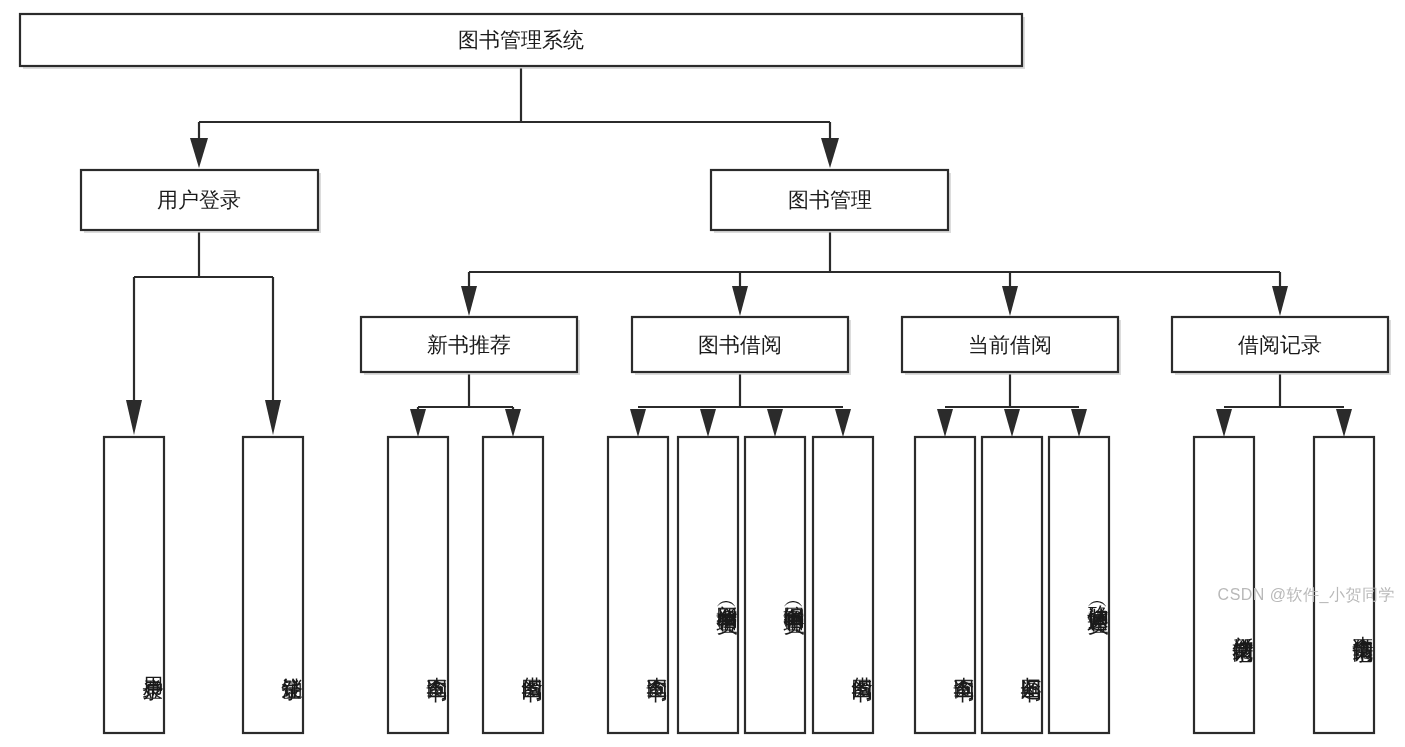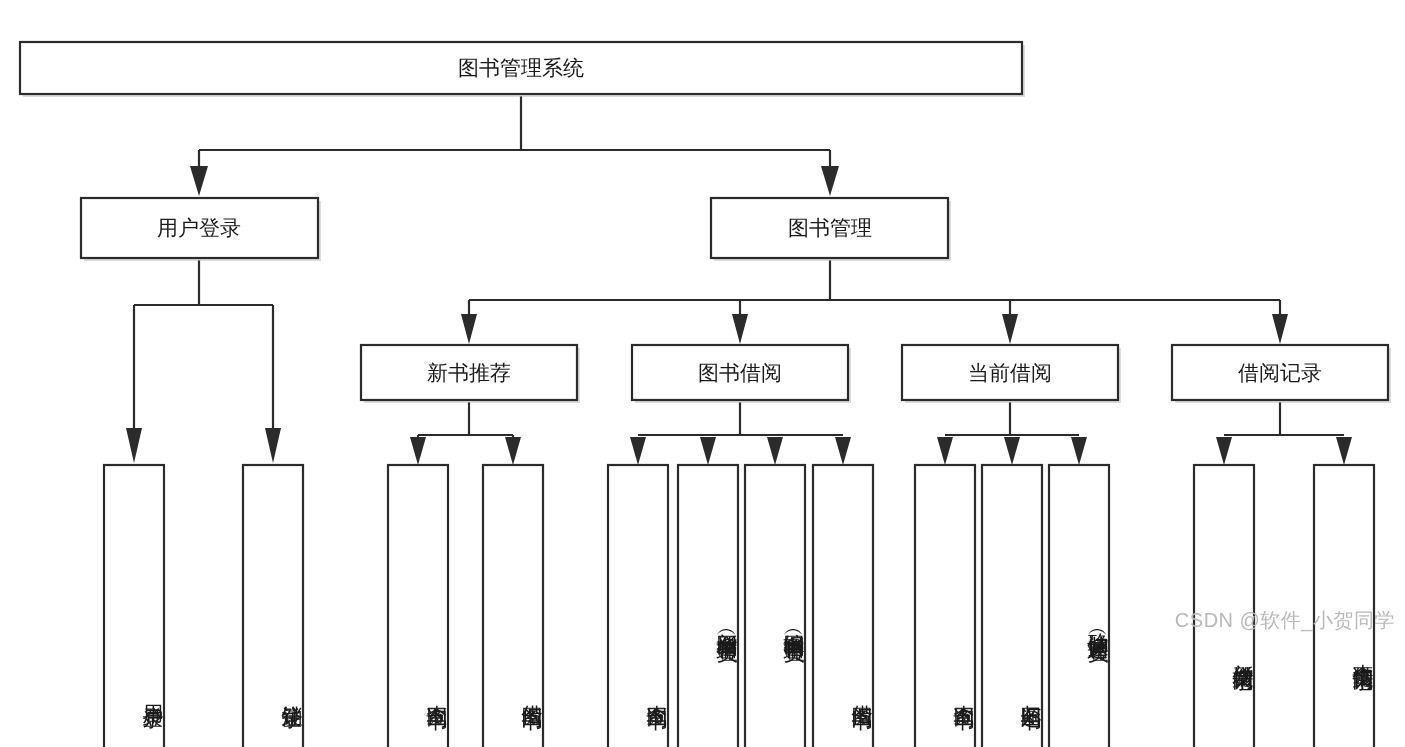--- a/index.html
+++ b/index.html
@@ -11,21 +11,20 @@
     width: 1405px;
     height: 747px;
     font-family: "Liberation Sans", "DejaVu Sans", sans-serif;
     overflow: hidden;
   }
   #diagram-root {
     position: relative;
     width: 1405px;
     height: 610px;
     background: #ffffff;
-    margin-top: 28px;
   }
   svg#tree-svg {
     position: absolute;
     left: 0;
     top: 0;
     width: 1405px;
     height: 747px;
     display: block;
   }
   .node-box {
@@ -68,21 +67,21 @@
     display: flex;
     align-items: flex-start;
     justify-content: center;
     pointer-events: none;
   }
   .watermark {
     position: absolute;
     right: 10px;
     bottom: 4px;
     font-family: "Liberation Sans", "DejaVu Sans", sans-serif;
-    font-size: 20px;
+    font-size: 16px;
     color: #b9b9b9;
     white-space: nowrap;
     letter-spacing: 0.5px;
   }
 </style>
 </head>
 <body>
 
 <div id="diagram-root">
 

